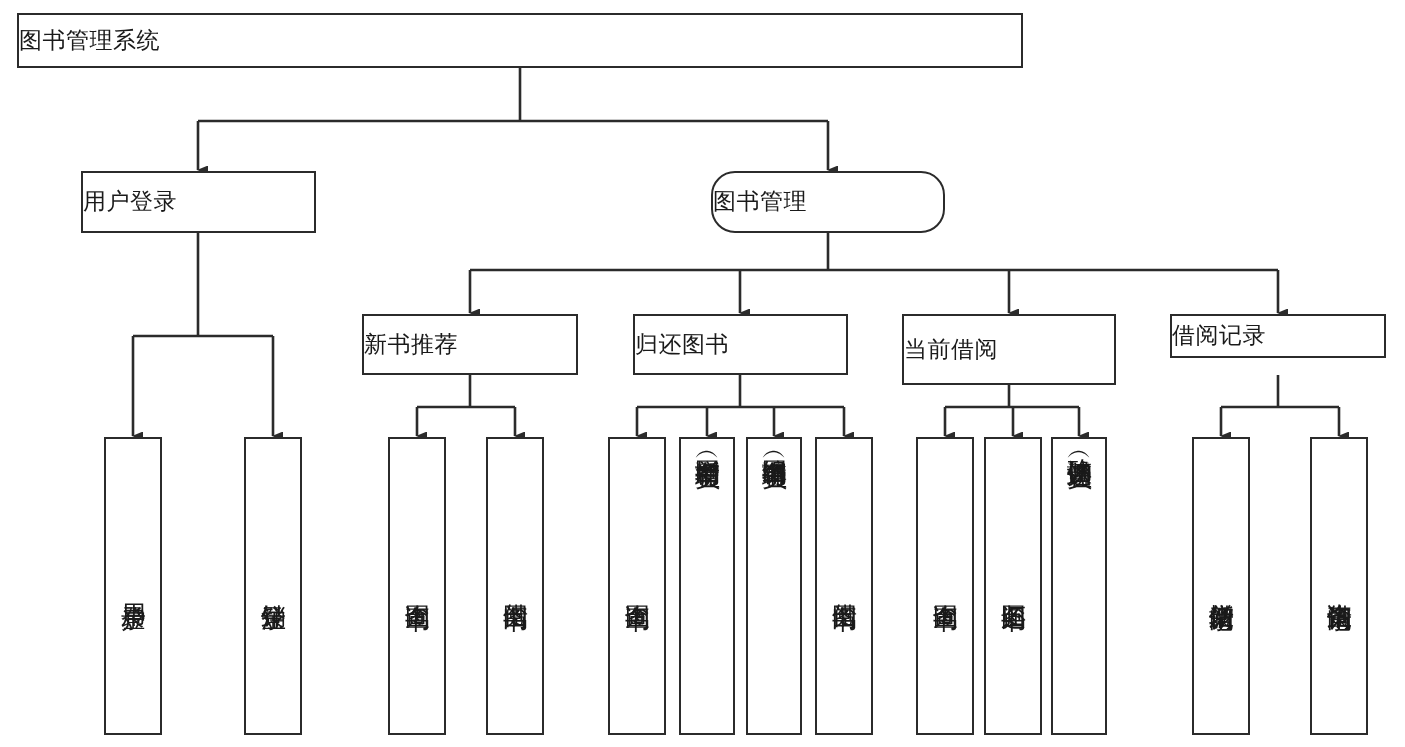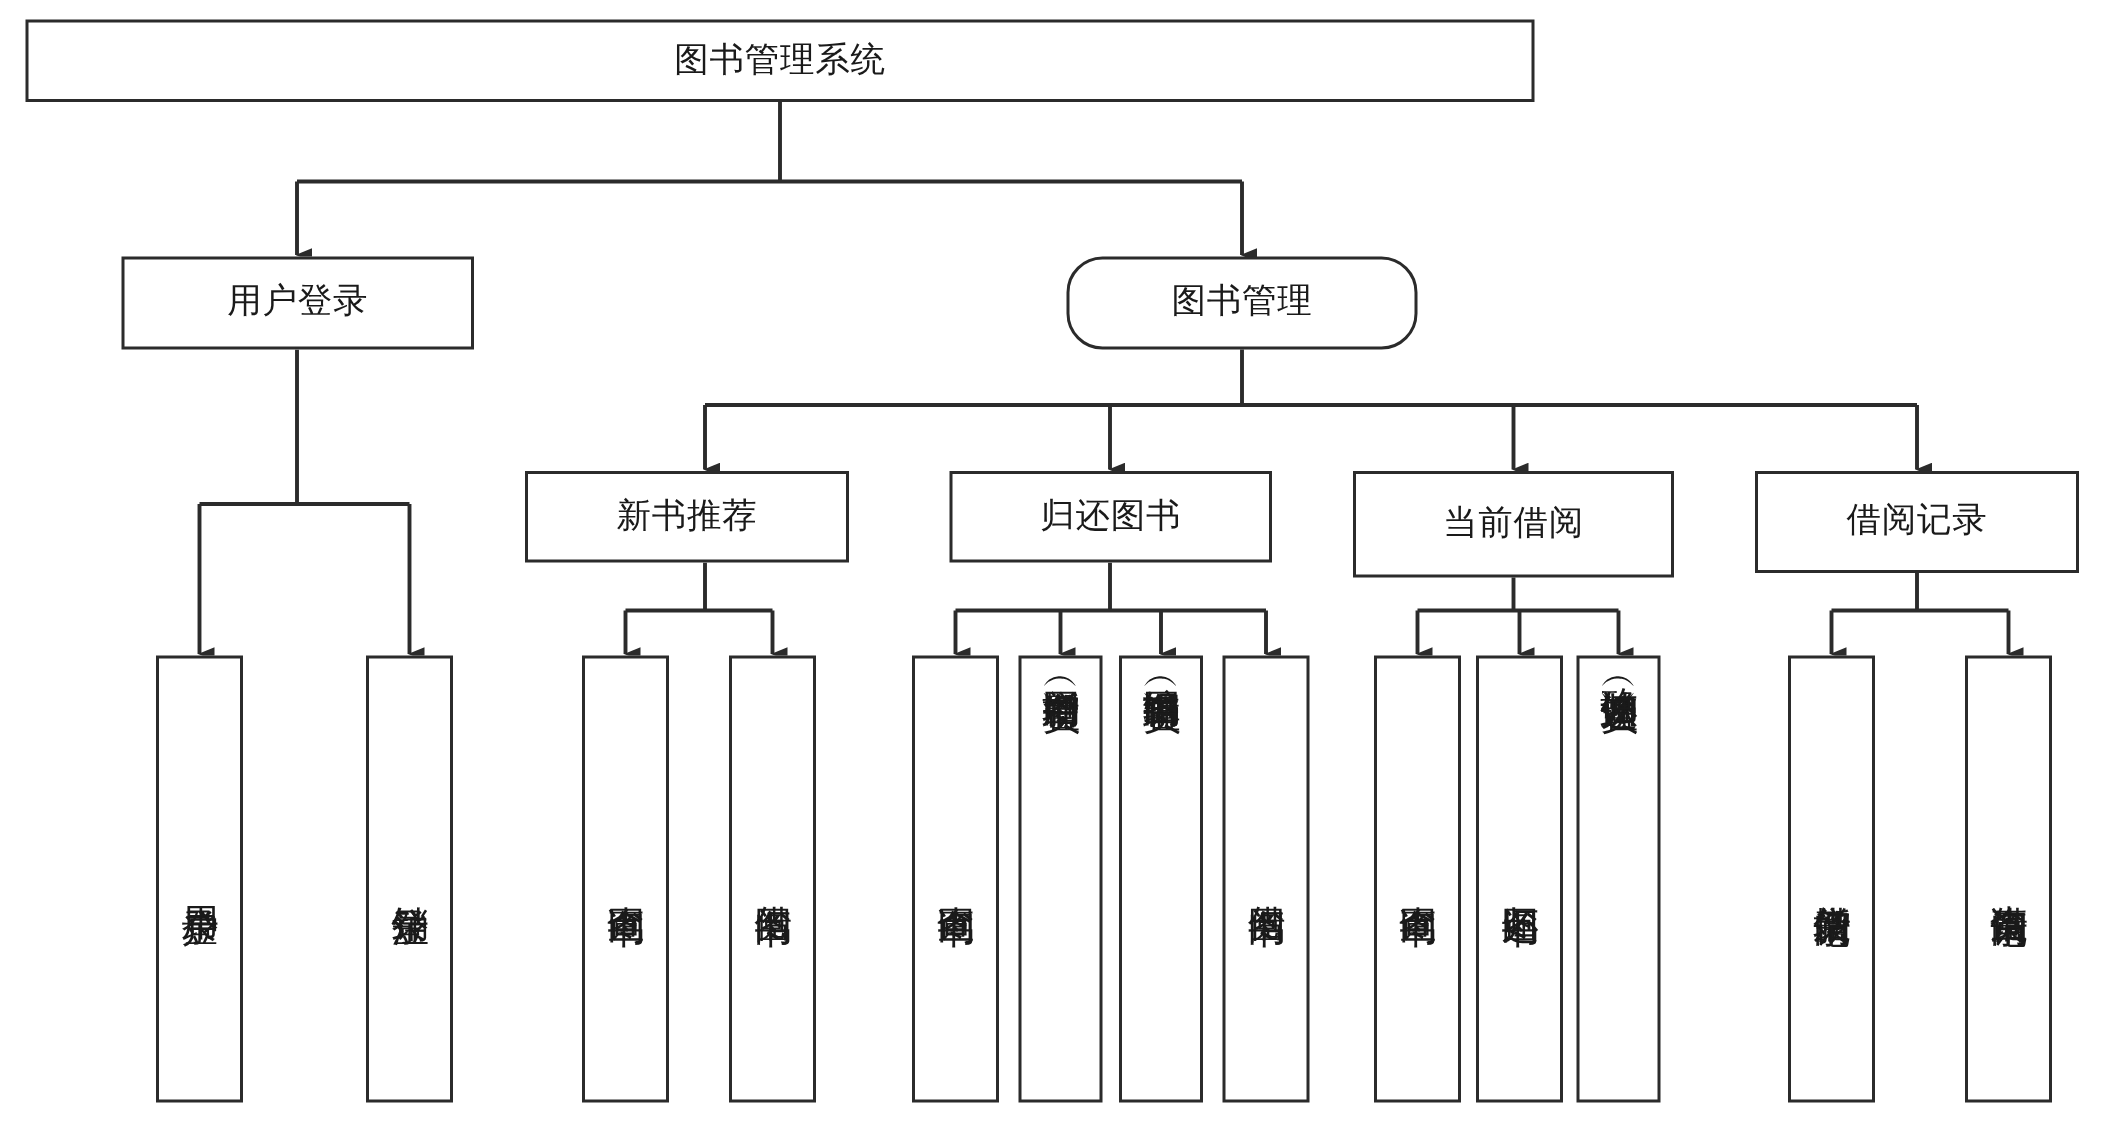--- a/index.html
+++ b/index.html
@@ -24,21 +24,20 @@
     width: 1405px;
     height: 747px;
   }
   .node {
     position: absolute;
     box-sizing: border-box;
     background: #ffffff;
     border: 2.5px solid #2b2b2b;
     display: flex;
     align-items: center;
-    justify-content: center;
     color: #1a1a1a;
   }
   .node .node-label {
     display: block;
     text-align: center;
     line-height: 1.02;
     letter-spacing: 0.5px;
   }
   .node.horizontal .node-label {
     font-size: 23px;
@@ -120,30 +119,30 @@
   <div id="nodes-layer">
       <div class="node horizontal root" style="left: 17px; top: 13px; width: 1006px; height: 55px; border-color: rgb(43, 43, 43); background: rgb(255, 255, 255);">
         <span class="node-label" style="color: rgb(26, 26, 26);">图书管理系统</span>
       </div>
       <div class="node horizontal" style="left: 81px; top: 171px; width: 235px; height: 62px; border-color: rgb(43, 43, 43); background: rgb(255, 255, 255);">
         <span class="node-label" style="color: rgb(26, 26, 26);">用户登录</span>
       </div>
       <div class="node horizontal" style="left: 711px; top: 171px; width: 234px; height: 62px; border-color: rgb(43, 43, 43); background: rgb(255, 255, 255); border-radius: 24px;">
         <span class="node-label" style="color: rgb(26, 26, 26);">图书管理</span>
       </div>
-      <div class="node horizontal" style="left: 350px; top: 314px; width: 216px; height: 61px; border-color: rgb(43, 43, 43); background: rgb(255, 255, 255);">
+      <div class="node horizontal" style="left: 362px; top: 314px; width: 216px; height: 61px; border-color: rgb(43, 43, 43); background: rgb(255, 255, 255);">
         <span class="node-label" style="color: rgb(26, 26, 26);">新书推荐</span>
       </div>
       <div class="node horizontal" style="left: 633px; top: 314px; width: 215px; height: 61px; border-color: rgb(43, 43, 43); background: rgb(255, 255, 255);">
         <span class="node-label" style="color: rgb(26, 26, 26);">归还图书</span>
       </div>
       <div class="node horizontal" style="left: 902px; top: 314px; width: 214px; height: 71px; border-color: rgb(43, 43, 43); background: rgb(255, 255, 255);">
         <span class="node-label" style="color: rgb(26, 26, 26);">当前借阅</span>
       </div>
-      <div class="node horizontal" style="left: 1170px; top: 314px; width: 216px; height: 68px; border-color: rgb(43, 43, 43); background: rgb(255, 255, 255);">
+      <div class="node horizontal" style="left: 1170px; top: 314px; width: 216px; height: 44px; border-color: rgb(43, 43, 43); background: rgb(255, 255, 255);">
         <span class="node-label" style="color: rgb(26, 26, 26);">借阅记录</span>
       </div>
       <div class="node vertical center-text" style="left: 104px; top: 437px; width: 58px; height: 298px; border-color: rgb(43, 43, 43); background: rgb(255, 255, 255);">
         <span class="node-label" style="color: rgb(26, 26, 26);">用户登录</span>
       </div>
       <div class="node vertical center-text" style="left: 244px; top: 437px; width: 58px; height: 298px; border-color: rgb(43, 43, 43); background: rgb(255, 255, 255);">
         <span class="node-label" style="color: rgb(26, 26, 26);">注销登录</span>
       </div>
       <div class="node vertical center-text" style="left: 388px; top: 437px; width: 58px; height: 298px; border-color: rgb(43, 43, 43); background: rgb(255, 255, 255);">
         <span class="node-label" style="color: rgb(26, 26, 26);">查询图书</span>

